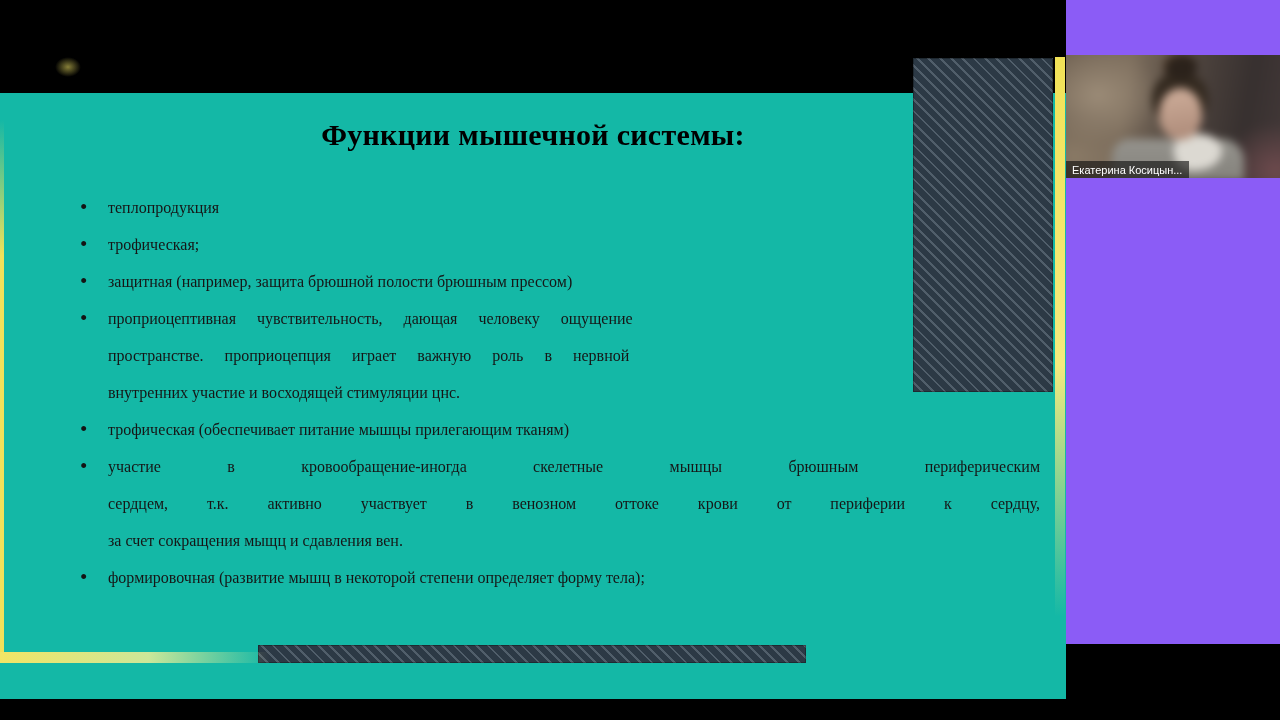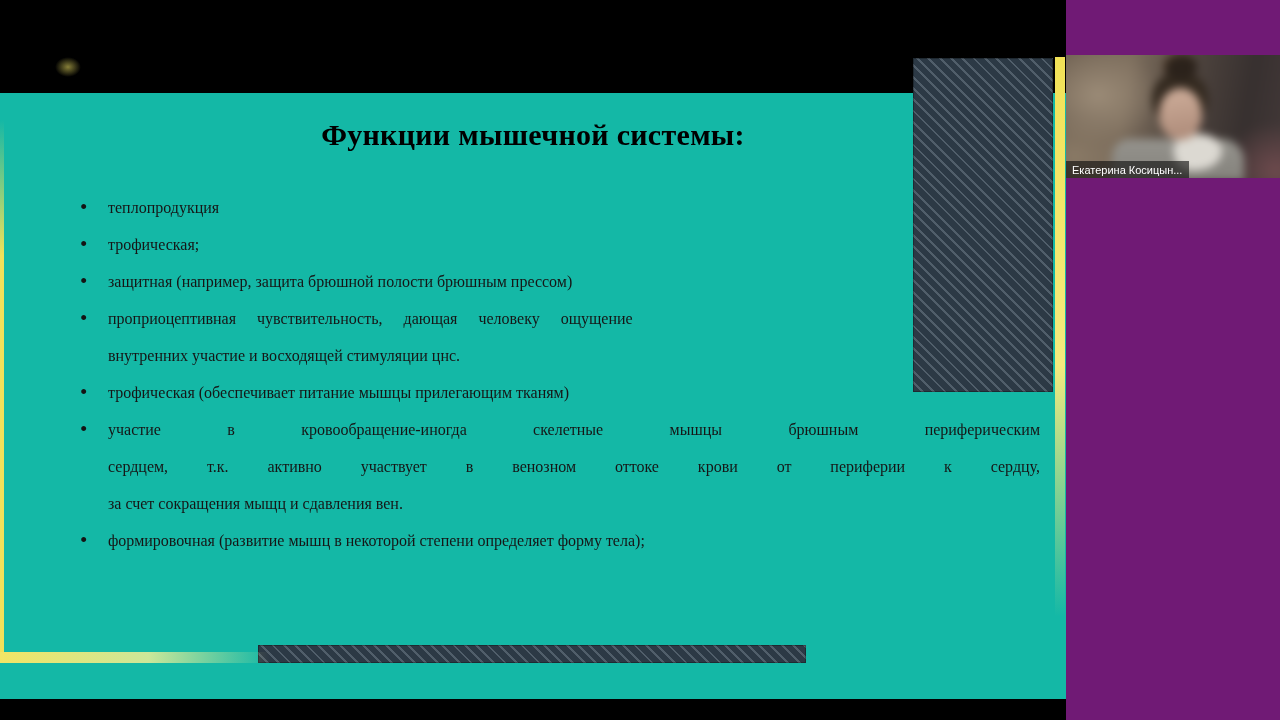--- a/index.html
+++ b/index.html
@@ -29,21 +29,21 @@
   .accent-right{left:1055px;top:57px;width:10px;height:560px;
     background:linear-gradient(180deg,#f1e257 0%,#f5ea7e 55%,rgba(245,234,126,0) 100%);}
   .accent-left{left:0;top:120px;width:4px;height:543px;
     background:linear-gradient(180deg,rgba(243,231,107,0) 0%,#f0e15a 25%,#f0e15a 100%);}
   .accent-bottom{left:0;top:652px;width:270px;height:11px;
     background:linear-gradient(90deg,#f2e565 0%,rgba(250,243,150,.8) 55%,rgba(250,243,150,0) 100%);}
   .accent-smudge{left:55px;top:57px;width:26px;height:20px;
     background:radial-gradient(ellipse at center,rgba(244,231,103,.55),rgba(244,231,103,0) 70%);}
 
   
-  .webcam-col{position:absolute;left:1066px;top:0;width:214px;height:720px;background:#701a75;}
+  .webcam-col{position:absolute;left:1066px;top:0;width:214px;height:644px;background:#8b5cf6;}
   .video{position:absolute;left:0;top:55px;width:214px;height:123px;overflow:hidden;background:#1a1512;}
   .scene{position:absolute;left:0;top:0;right:0;bottom:0;filter:blur(4px);}
   .scene div{position:absolute;}
   .vbg{left:-10px;top:-10px;right:-10px;bottom:-10px;
     background:
       radial-gradient(90px 70px at 18% 35%,#9b8b77 0%,rgba(155,139,119,0) 70%),
       radial-gradient(70px 60px at 8% 78%,#8a7a66 0%,rgba(138,122,102,0) 70%),
       radial-gradient(80px 70px at 94% 88%,#6d4a4d 0%,rgba(109,74,77,0) 70%),
       linear-gradient(100deg,#6f6152 0%,#7d6e5d 30%,#4e443e 55%,#37302f 78%,#453a3a 100%);}
   .hair{left:86px;top:16px;width:56px;height:54px;border-radius:50% 50% 45% 45%;background:#342a20;}
@@ -82,20 +82,24 @@
         <div>
           <div class="line-row">
             <span class="marker">•</span>
             <span class="line-text">защитная (например, защита брюшной полости брюшным прессом)</span>
           </div>
         </div>
         <div>
           <div class="line-row">
             <span class="marker">•</span>
             <span class="line-text wide">проприоцептивная чувствительность, дающая человеку ощущение</span>
+          </div>
+          <div class="line-row">
+            <span class="marker"></span>
+            <span class="line-text wide">пространстве. проприоцепция играет важную роль в нервной</span>
           </div>
           <div class="line-row">
             <span class="marker"></span>
             <span class="line-text">внутренних участие и восходящей стимуляции цнс.</span>
           </div>
         </div>
         <div>
           <div class="line-row">
             <span class="marker">•</span>
             <span class="line-text">трофическая (обеспечивает питание мышцы прилегающим тканям)</span>

